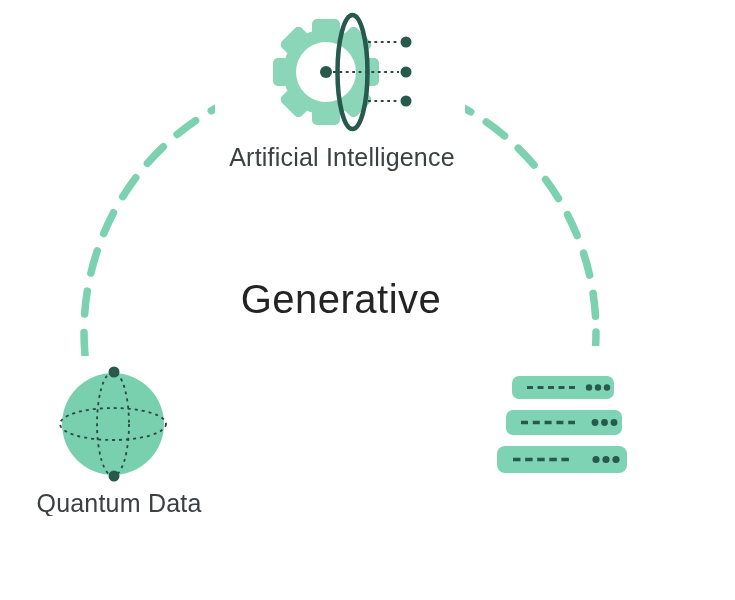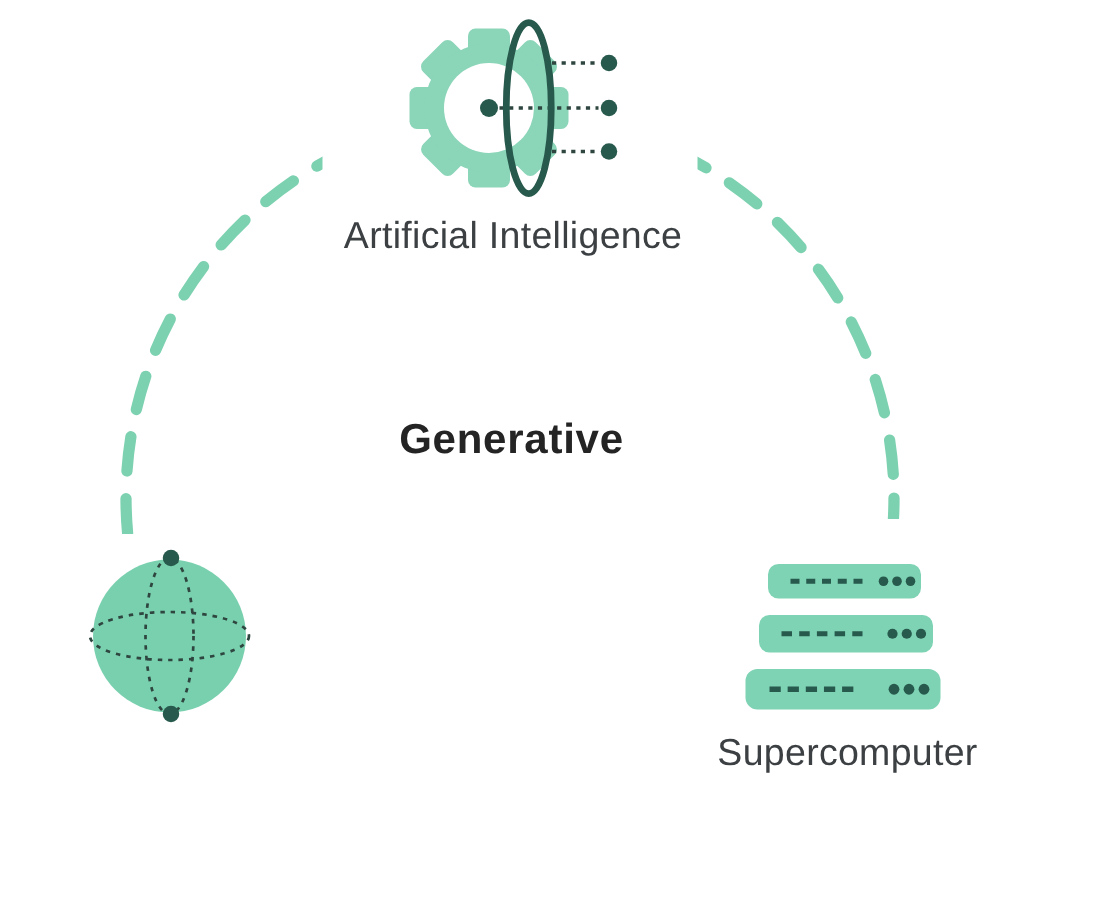--- a/index.html
+++ b/index.html
@@ -12,21 +12,21 @@
   .node-label{
     position:absolute;transform:translateX(-50%);
     font-size:25px;color:var(--c-label-text,#3C4043);
     white-space:nowrap;letter-spacing:0.2px;
   }
   .node-label.ai{left:342px;top:143px;}
   .node-label.qd{left:119px;top:489px;}
   .node-label.sc{left:565px;top:488px;}
   .diagram-title{
     position:absolute;left:341px;top:276px;transform:translateX(-50%);
-    text-align:center;font-size:28px;font-weight:bold;
+    text-align:center;font-size:40px;font-weight:normal;
     color:var(--c-title-text,#242424);line-height:1.18;letter-spacing:0.5px;
     white-space:nowrap;
   }
 </style>
 </head>
 <body>
 
 <div class="stage">
 
   <svg width="735" height="600" viewBox="0 0 735 600">
@@ -104,20 +104,20 @@
           <circle cx="596" cy="459.5" r="3.6"></circle>
             <circle cx="606" cy="459.5" r="3.6"></circle>
             <circle cx="616" cy="459.5" r="3.6"></circle>
         </g>
       </g>
     </g>
   </svg>
 
   <div class="node-label ai">Artificial Intelligence</div>
 
+  <div class="node-label qd">Quantum Data</div>
 
-  <div class="node-label sc">Supercomputer</div>
 
   <div class="diagram-title">
     <div>Generative</div>
   </div>
 
 </div>
 
 </body></html>

